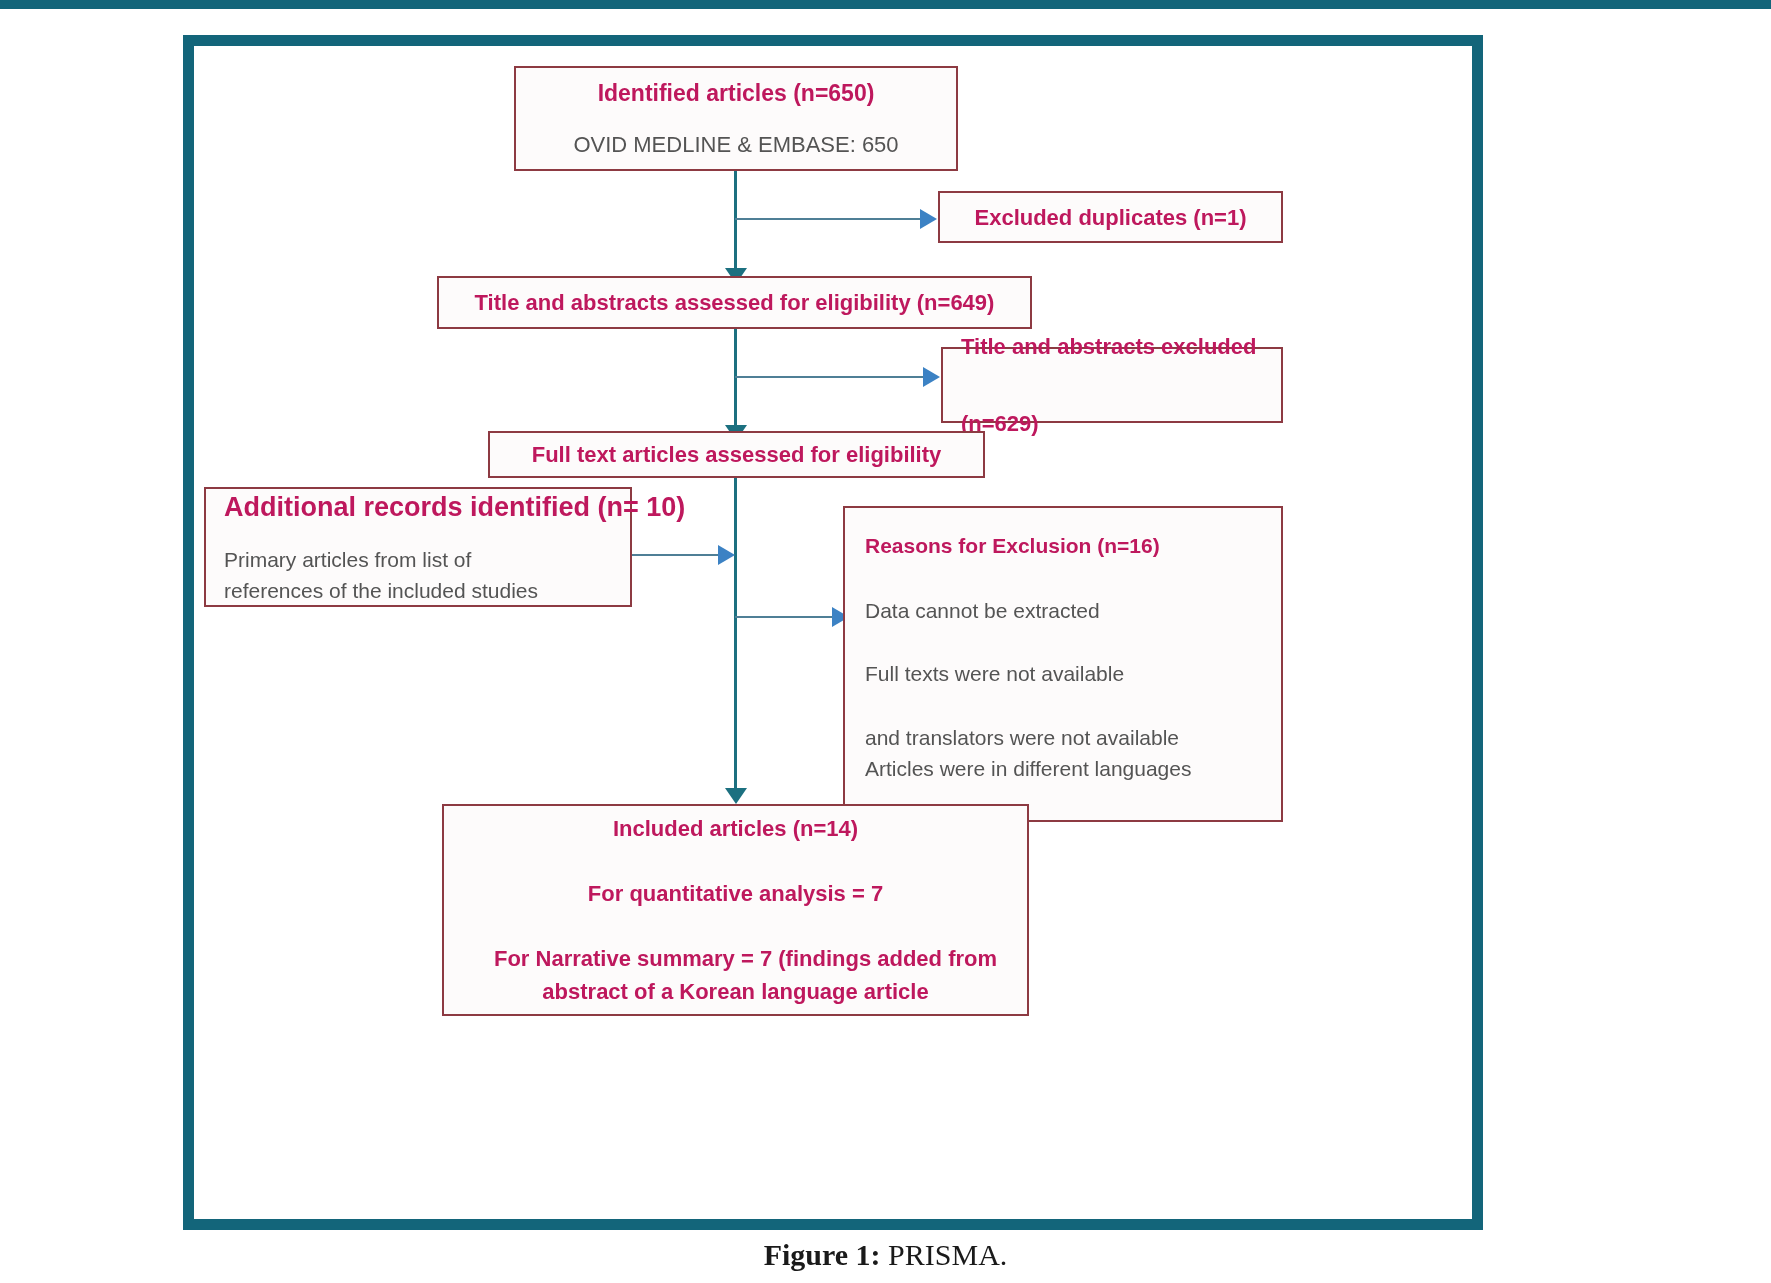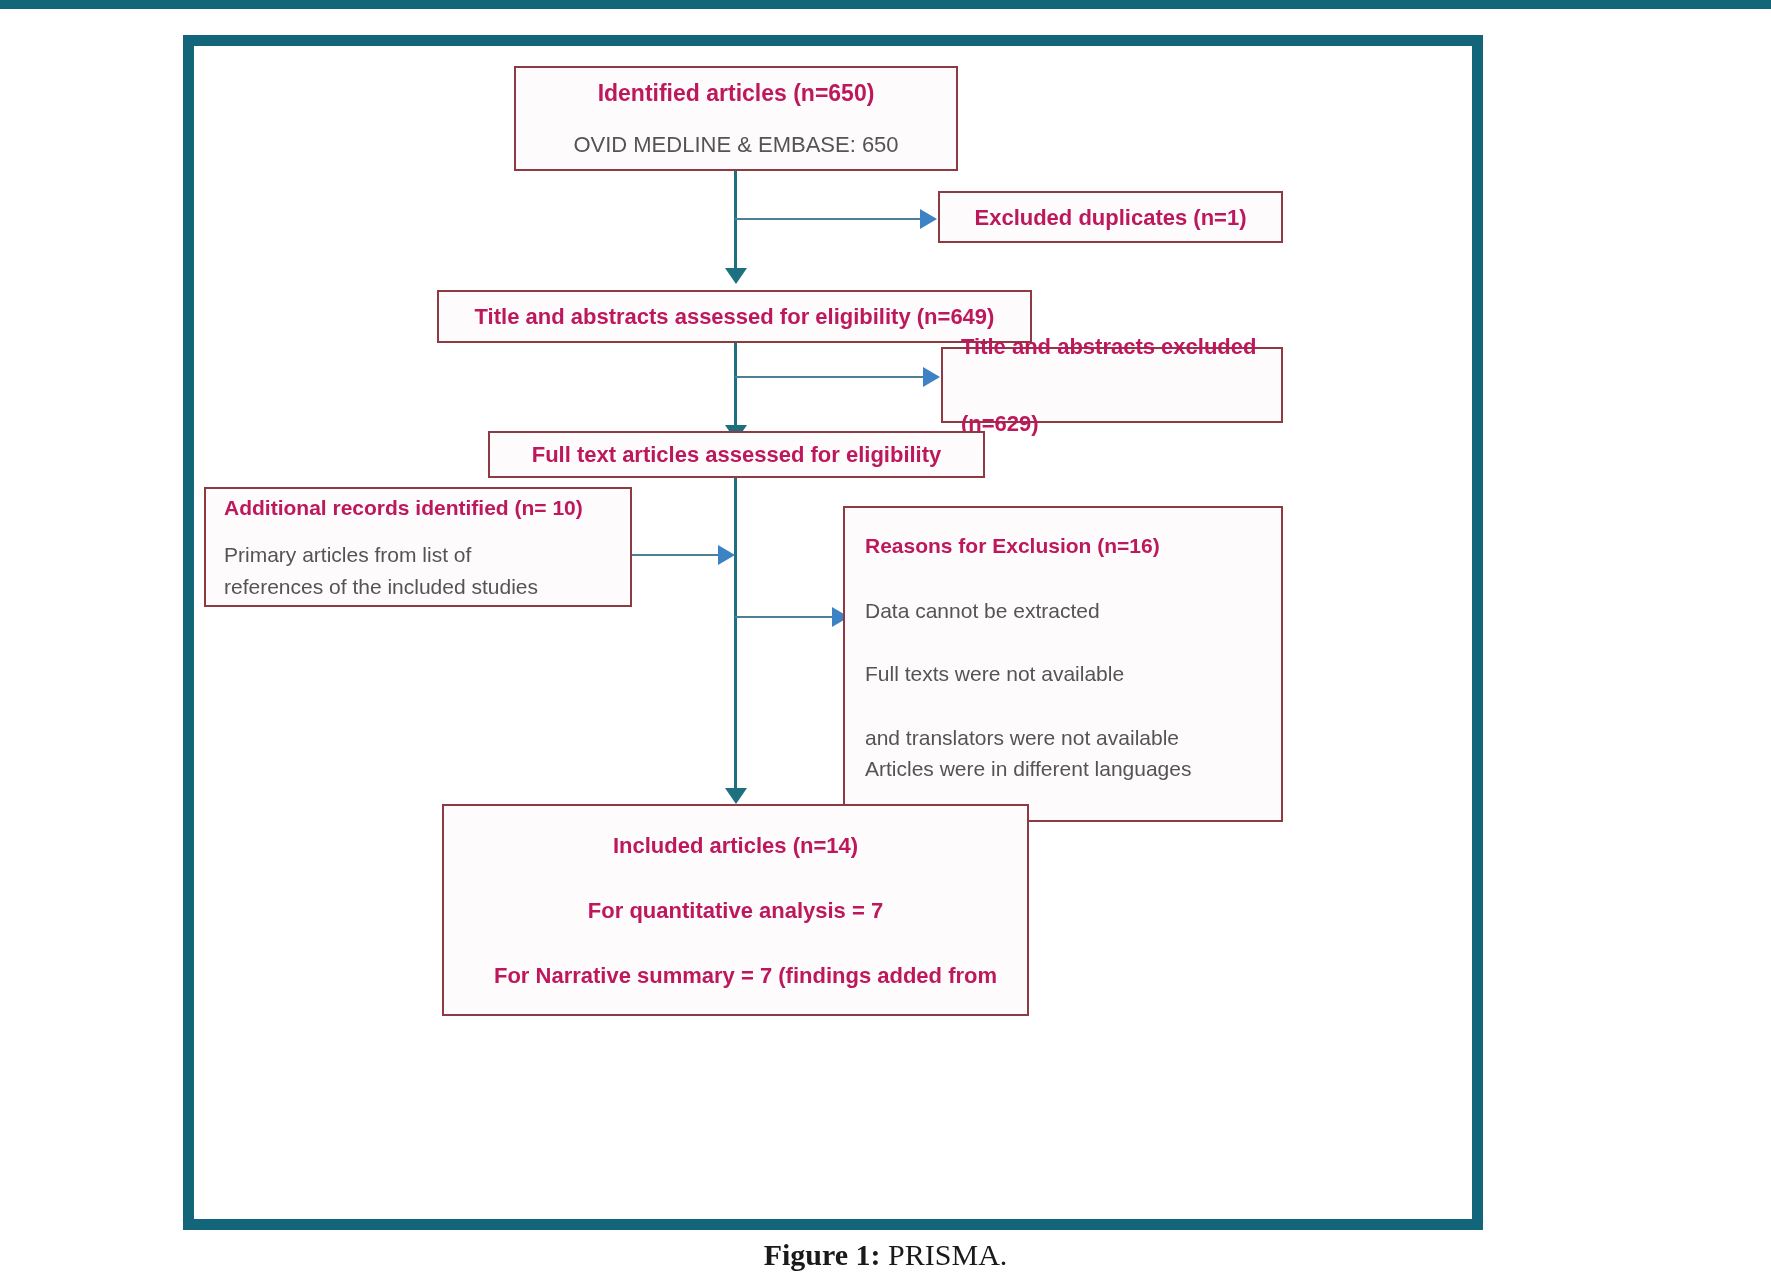--- a/index.html
+++ b/index.html
@@ -144,51 +144,52 @@
 
     <div class="box center" style="left:320px; top:20px; width:444px; height:105px; padding:10px 0;">
       <span class="line bold" style="font-size:23px; margin-bottom:18px;">Identified articles (n=650)</span>
       <span class="line reg" style="font-size:22px;">OVID MEDLINE &amp; EMBASE: 650</span>
     </div>
 
     <div class="box center" style="left:744px; top:145px; width:345px; height:52px;">
       <span class="line bold" style="font-size:22px;">Excluded duplicates (n=1)</span>
     </div>
 
-    <div class="box center" style="left:243px; top:244px; width:595px; height:53px;">
+    <div class="box center" style="left:243px; top:230px; width:595px; height:53px;">
       <span class="line bold" style="font-size:22px;">Title and abstracts assessed for eligibility (n=649)</span>
     </div>
 
     <div class="box left" style="left:747px; top:301px; width:342px; height:76px; padding-left:18px;gap:44px;">
       <span class="line bold" style="font-size:22px;">Title and abstracts excluded</span>
       <span class="line bold" style="font-size:22px;">(n=629)</span>
     </div>
 
     <div class="box center" style="left:294px; top:385px; width:497px; height:47px;">
       <span class="line bold" style="font-size:22px;">Full text articles assessed for eligibility</span>
     </div>
 
     <div class="box left" style="left:10px; top:441px; width:428px; height:120px; padding-left:18px;">
-      <span class="line bold" style="font-size:21px; margin-bottom:16px;">Additional records identified (n= 10)</span>
+      <span class="line bold" style="font-size:27px; margin-bottom:16px;">Additional records identified (n= 10)</span>
       <span class="line reg" style="font-size:21px;">Primary articles from list of</span>
       <span class="line reg" style="font-size:21px;">references of the included studies</span>
     </div>
 
     <div class="box left" style="left:649px; top:460px; width:440px; height:316px; padding-left:20px; justify-content:flex-start; padding-top:22px;">
       <span class="line bold" style="font-size:21px; margin-bottom:33px;">Reasons for Exclusion (n=16)</span>
       <span class="line reg" style="font-size:21px; margin-bottom:32px;">Data cannot be extracted</span>
       <span class="line reg" style="font-size:21px; margin-bottom:32px;">Full texts were not available</span>
       <span class="line reg" style="font-size:21px;">and translators were not available</span>
       <span class="line reg" style="font-size:21px;">Articles were in different languages</span>
     </div>
 
     <div class="box center" style="left:248px; top:758px; width:587px; height:212px; padding:18px 0;">
       <span class="line bold" style="font-size:22px; margin-bottom:32px;">Included articles (n=14)</span>
       <span class="line bold" style="font-size:22px; margin-bottom:32px;">For quantitative analysis = 7</span>
       <span class="line bold" style="font-size:22px;padding-left:20px;">For Narrative summary = 7 (findings added from</span>
+      <span class="line bold" style="font-size:22px;">abstract of a Korean language article</span>
     </div>
 
   </div>
 
   <div class="caption">
     <span class="cap-bold">Figure 1:</span><span> PRISMA.</span>
   </div>
 
 </div>
 

